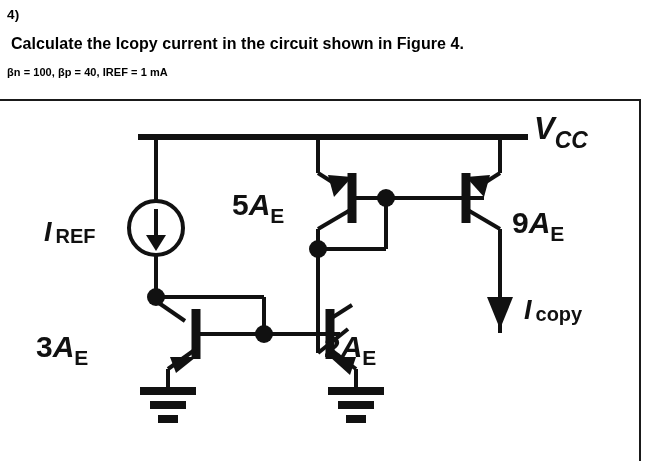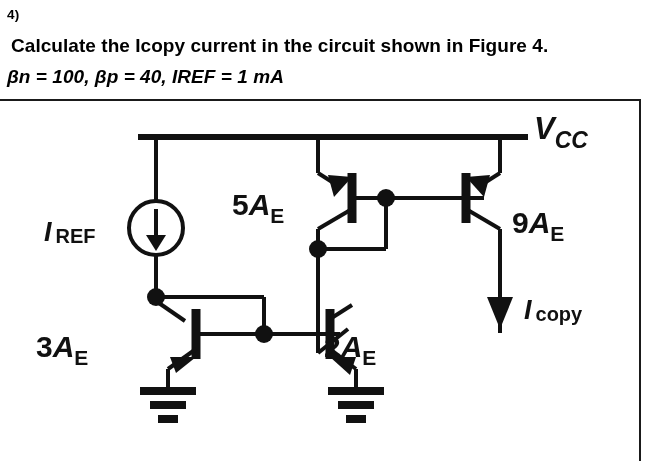--- a/index.html
+++ b/index.html
@@ -21,32 +21,31 @@
     left: 7px;
     top: 7px;
     font-size: 13.5px;
     font-weight: 700;
     letter-spacing: 0.2px;
   }
   .q-prompt {
     position: absolute;
     left: 11px;
     top: 35px;
-    font-size: 19px;
+    font-size: 16px;
     font-weight: 600;
     letter-spacing: 0.05px;
   }
   .q-params {
     position: absolute;
     left: 7px;
     top: 66px;
-    font-size: 19px;
+    font-size: 11px;
     font-weight: 700;
     letter-spacing: 0.05px;
-    font-style: italic;
   }
 
   .figure-frame {
     position: absolute;
     left: 0px;
     top: 99px;
     width: 641px;
     height: 362px;
     border-top: 2.5px solid #1a1a1a;
     border-right: 2.2px solid #1a1a1a;

